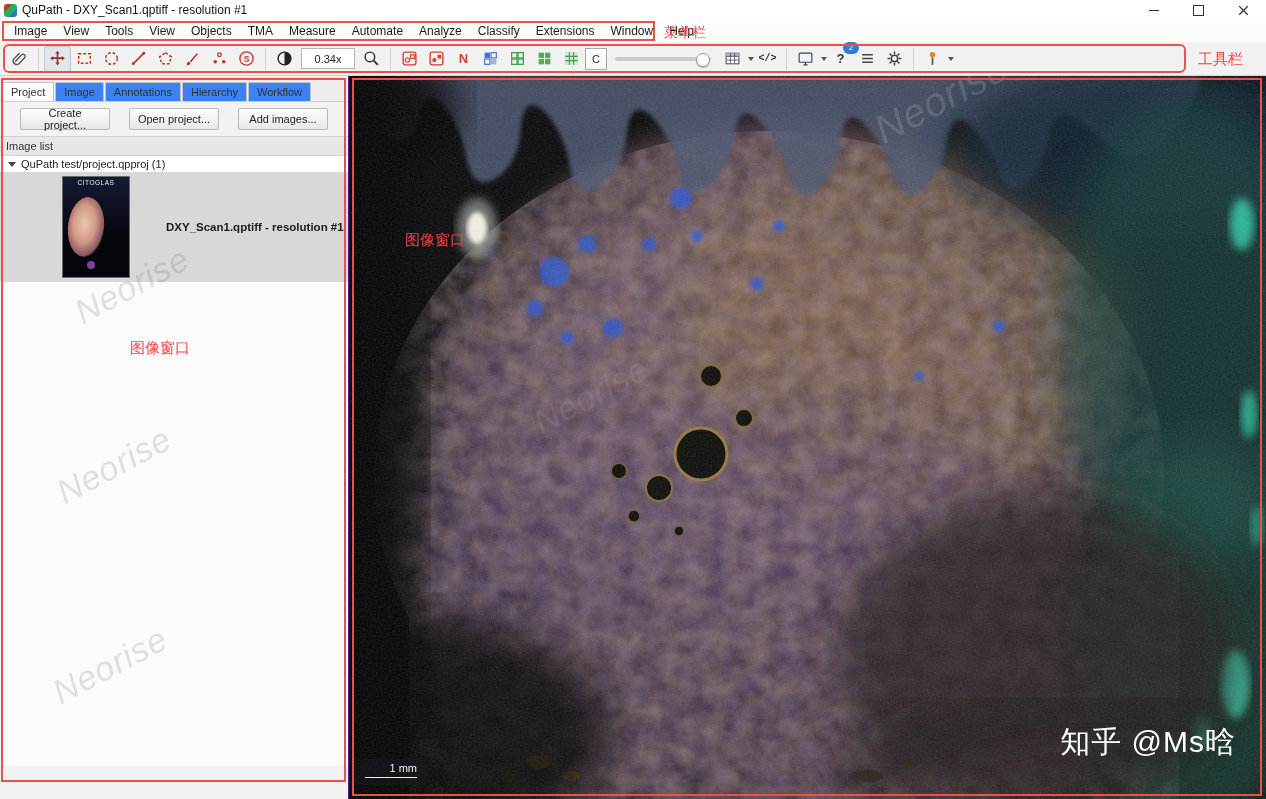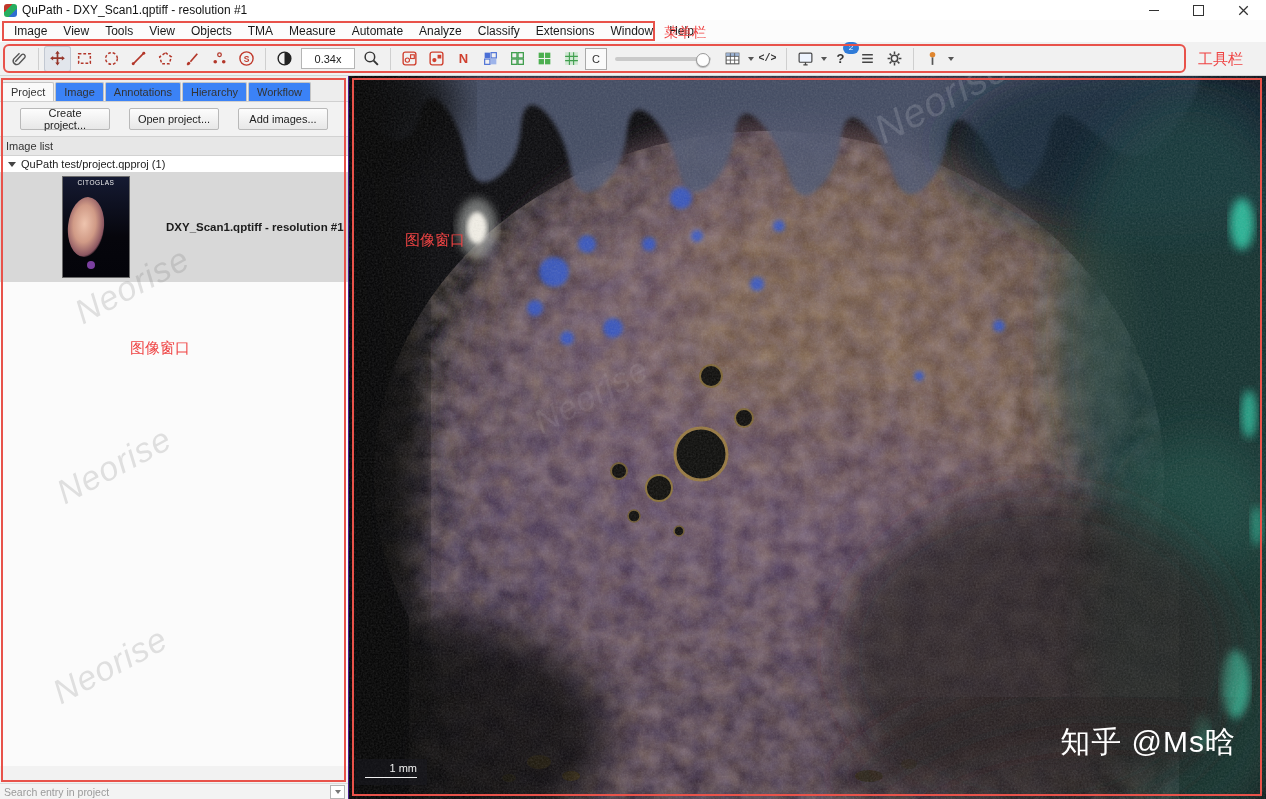--- a/index.html
+++ b/index.html
@@ -322,26 +322,20 @@
         <div class="thumb">
           <span class="brand">CITOGLAS</span>
           <span class="tissue"></span>
           <span class="dot"></span>
         </div>
         <span class="imglabel">DXY_Scan1.qptiff - resolution #1</span>
       </div>
       <span class="wm dark" style="left:70px;top:110px;">Neorise</span>
       <span class="wm dark" style="left:52px;top:290px;">Neorise</span>
       <span class="wm dark" style="left:48px;top:490px;">Neorise</span>
-    </div>
-    <div class="searchrow">
-      <input class="searchinput" value="" placeholder="Search entry in project" style="">
-      <span class="sidebox">
-          <span class="caret"></span>
-        </span>
     </div>
   </div>
 
   <div class="viewer">
     <svg class="slide" viewBox="0 0 917 723" preserveAspectRatio="none" aria-hidden="true">
       <defs>
         <radialGradient id="gMain" cx="50%" cy="45%" r="62%">
           <stop offset="0%" stop-color="#7d5f40"></stop>
           <stop offset="45%" stop-color="#5e4650"></stop>
           <stop offset="78%" stop-color="#33262e"></stop>

